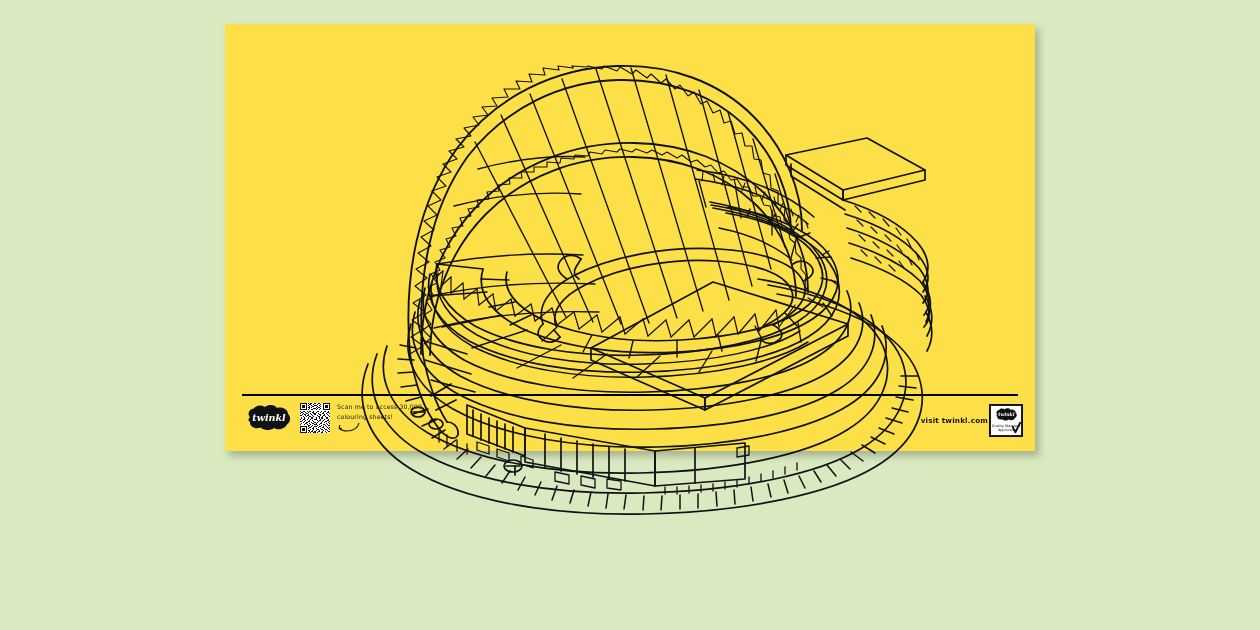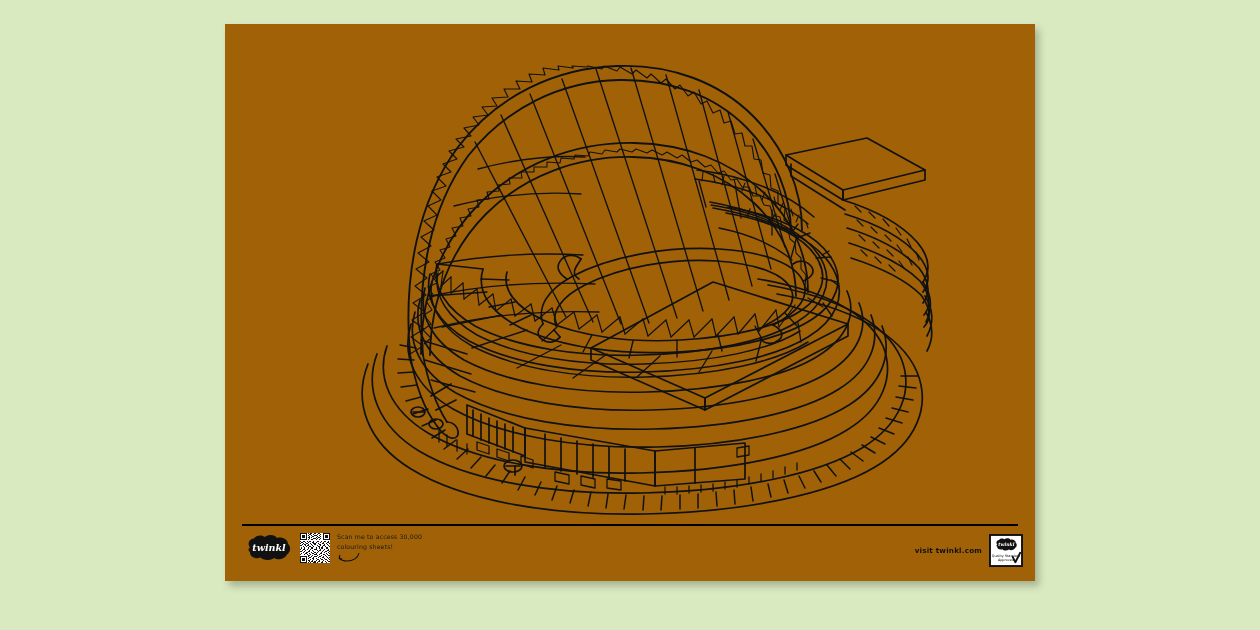--- a/index.html
+++ b/index.html
@@ -19,22 +19,22 @@
     width: 1260px;
     height: 630px;
   }
 
   
   #page {
     position: absolute;
     left: 225px;
     top: 24px;
     width: 810px;
-    height: 557px;
-    background: #a16207;
+    height: 427px;
+    background: #fde047;
     box-shadow: 4px 5px 7px rgba(90, 100, 75, 0.40);
   }
 
   
   #artwork {
     position: absolute;
     left: 0;
     top: 0;
     width: 810px;
     height: 500px;
@@ -68,21 +68,21 @@
     display: flex;
     align-items: center;
     gap: 7px;
   }
   #footer-right {
     position: absolute;
     right: 12px;
     top: 10px;
     display: flex;
     align-items: center;
-    gap: 7px;
+    gap: 1px;
     margin-left: 16px;
   }
 
   
   .twinkl-logo {
     position: relative;
     width: 48px;
     height: 27px;
   }
   .twinkl-logo svg { display:block; width:48px; height:27px; }

